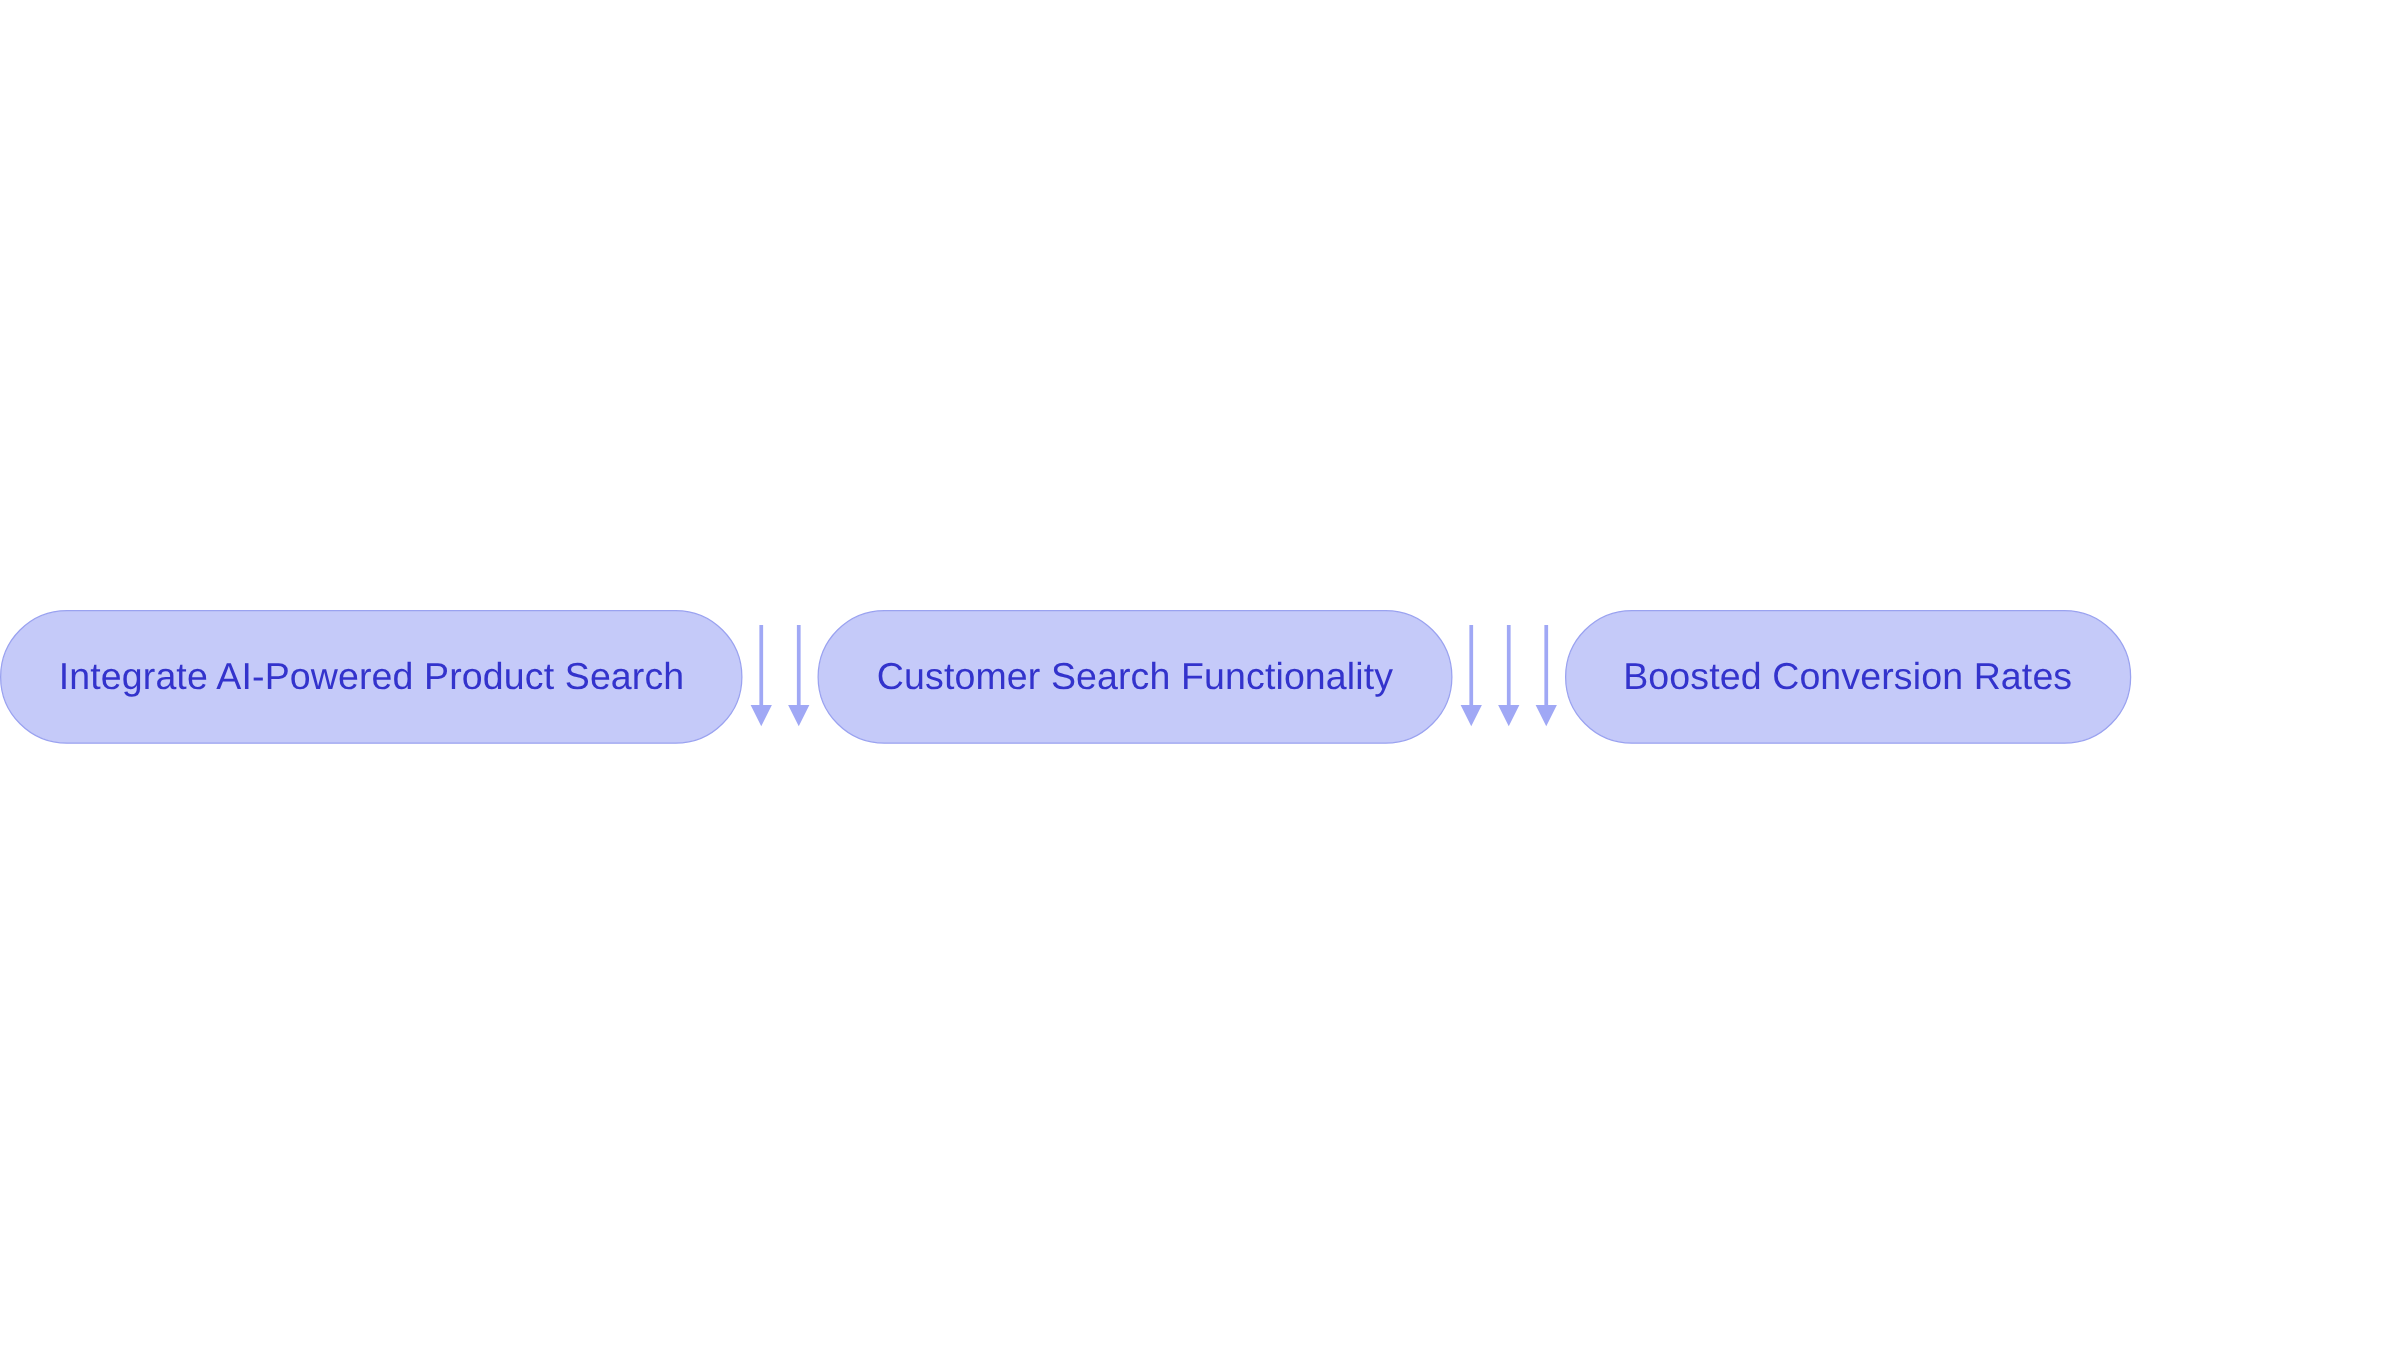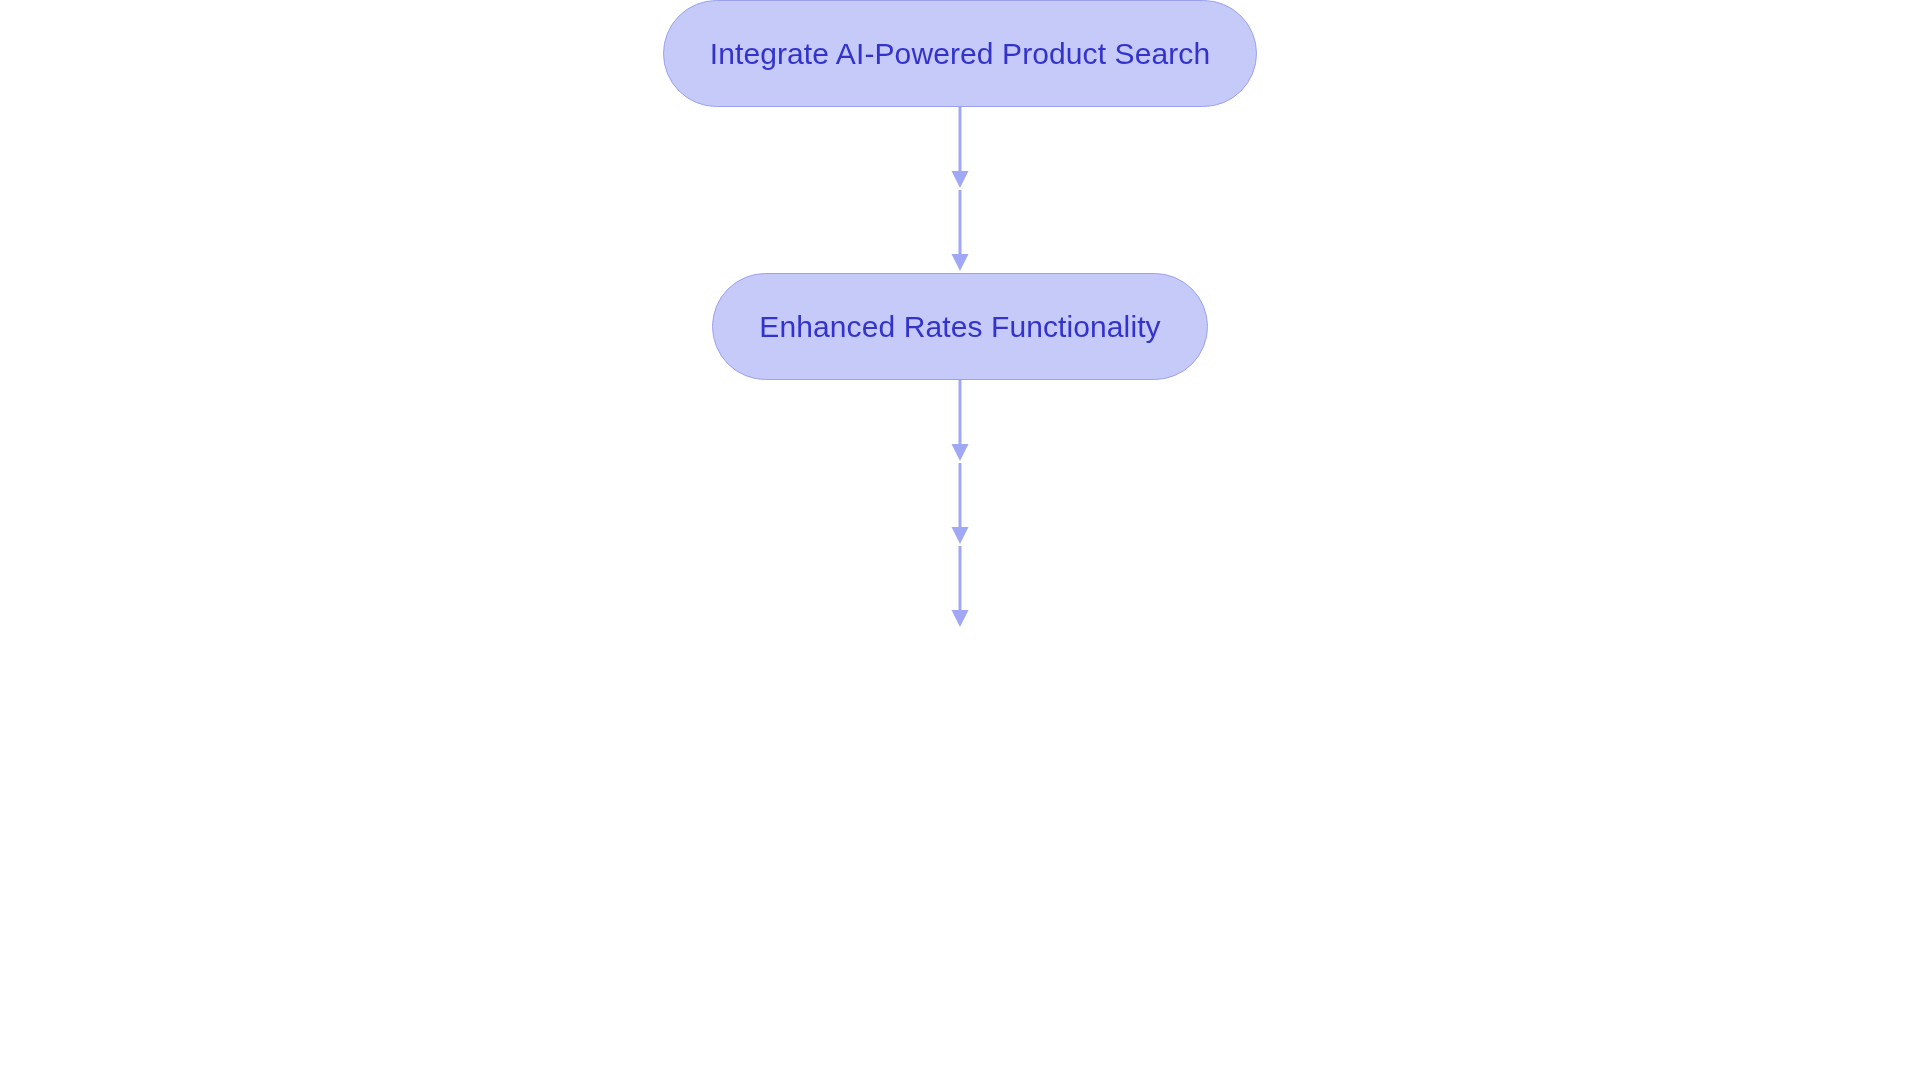--- a/index.html
+++ b/index.html
@@ -22,21 +22,21 @@
     background: #ffffff;
   }
 
   .flow-stack {
     position: absolute;
     left: 0;
     top: 0;
     width: 1920px;
     height: 1083px;
     display: flex;
-    flex-direction: column;
+    flex-direction: row;
     align-items: center;
     justify-content: flex-start;
   }
 
   
   .node {
     box-sizing: border-box;
     height: 107px;
     background: #c5caf9;
     border: 1.6px solid #9aa2f0;
@@ -93,21 +93,21 @@
 
 
     <div class="connector">
       <svg viewBox="0 0 30 83" xmlns="http://www.w3.org/2000/svg">
         <line x1="15" y1="0" x2="15" y2="66" stroke="#a0a8f5" stroke-width="3"></line>
         <polygon points="6.5,64 23.5,64 15,81" fill="#a0a8f5"></polygon>
       </svg>
     </div>
 
     <div class="node">
-      <span class="node-label">Enhanced Rates Functionality</span>
+      <span class="node-label">Customer Search Functionality</span>
     </div>
 
     <div class="connector">
       <svg viewBox="0 0 30 83" xmlns="http://www.w3.org/2000/svg">
         <line x1="15" y1="0" x2="15" y2="66" stroke="#a0a8f5" stroke-width="3"></line>
         <polygon points="6.5,64 23.5,64 15,81" fill="#a0a8f5"></polygon>
       </svg>
     </div>
 
 
@@ -119,15 +119,18 @@
     </div>
 
 
     <div class="connector">
       <svg viewBox="0 0 30 83" xmlns="http://www.w3.org/2000/svg">
         <line x1="15" y1="0" x2="15" y2="66" stroke="#a0a8f5" stroke-width="3"></line>
         <polygon points="6.5,64 23.5,64 15,81" fill="#a0a8f5"></polygon>
       </svg>
     </div>
 
+    <div class="node">
+      <span class="node-label">Boosted Conversion Rates</span>
+    </div>
 
   </div>
 </div>
 
 </body></html>

